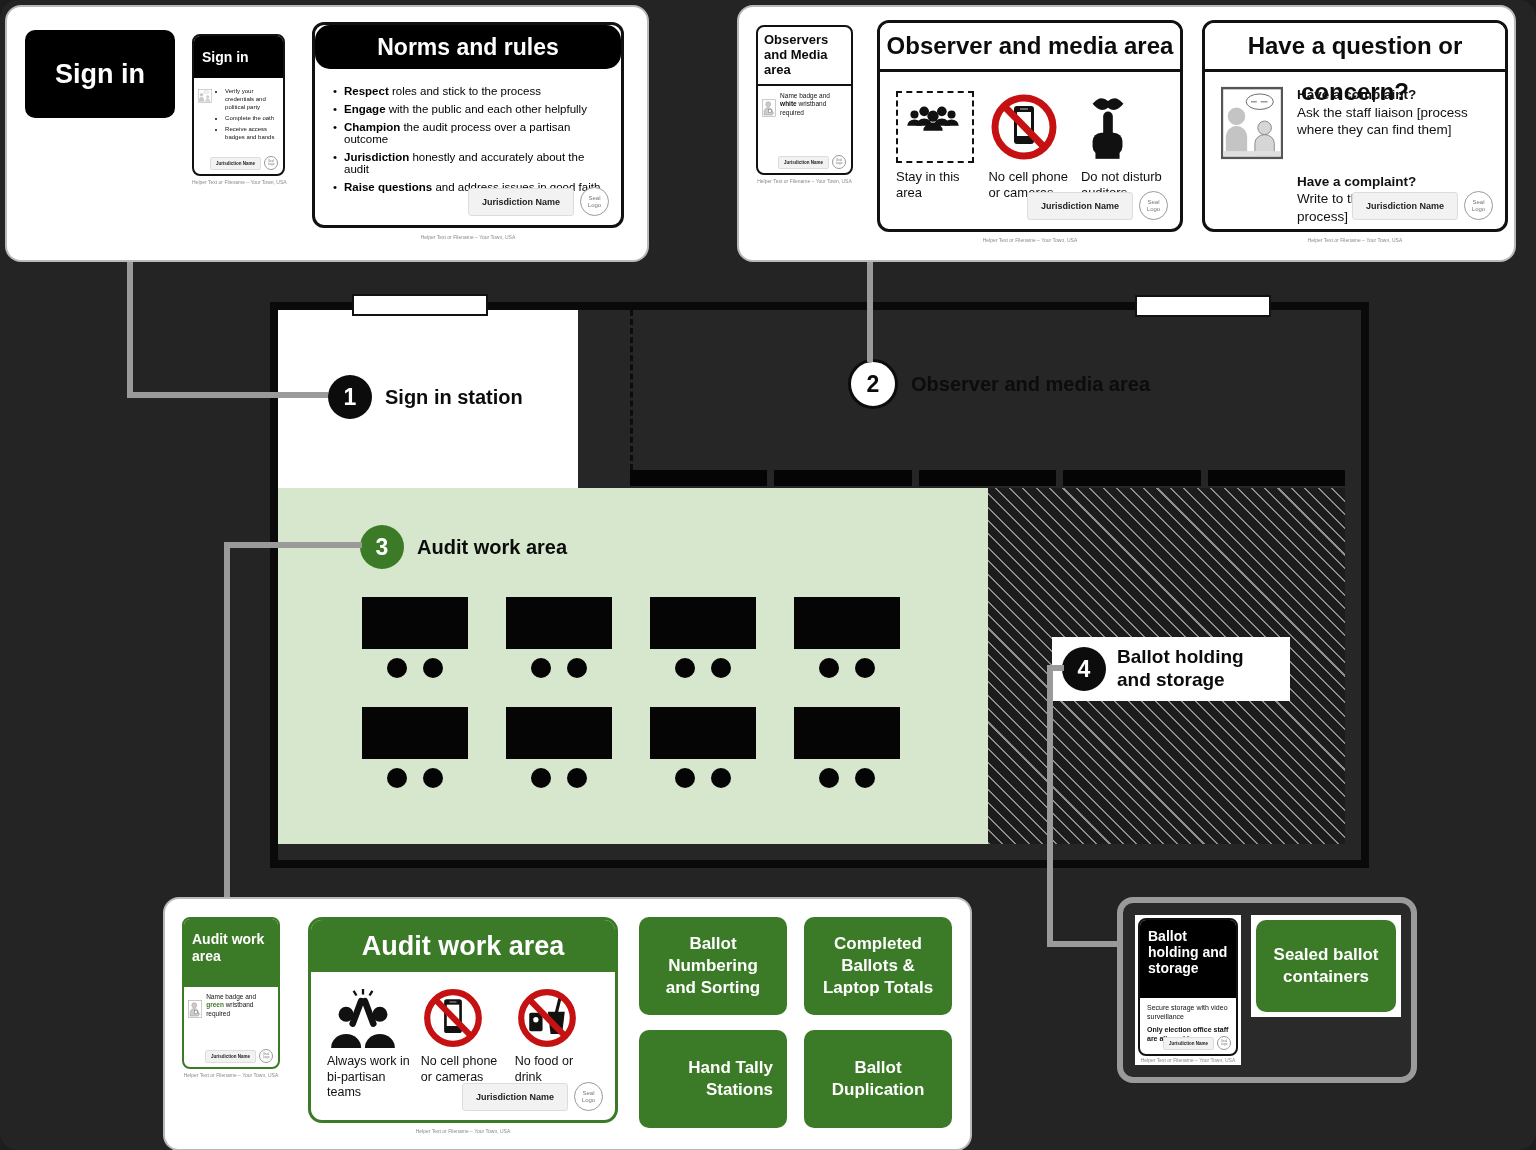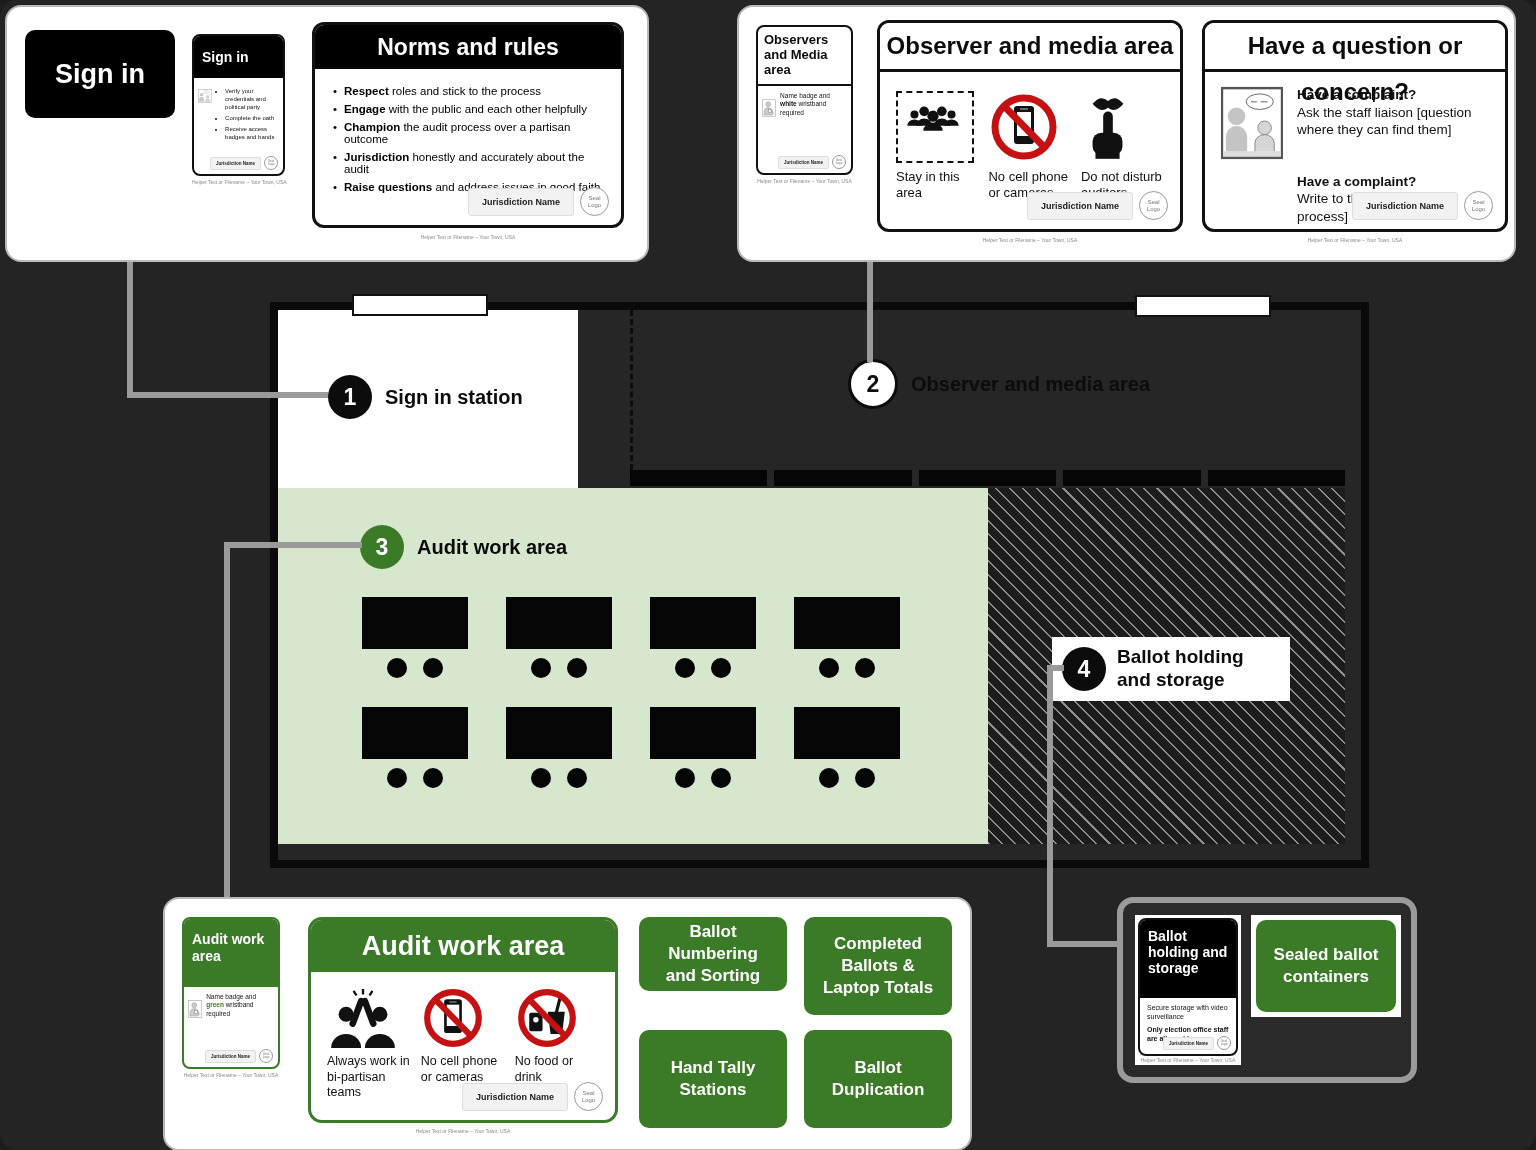--- a/index.html
+++ b/index.html
@@ -206,21 +206,21 @@
         </ul>
       </div>
       <div class="jur mini">
         <div class="box">Jurisdiction Name</div>
         <div class="seal">Seal Logo</div>
       </div>
     </div>
     <div class="cap" style="left:185px;top:172px;width:93px;">Helper Text or Filename – Your Town, USA</div>
 
     <div class="sign" style="left:305px;top:15px;width:312px;height:206px;">
-      <div class="sign-head-black" style="height:44px;line-height:44px;font-size:23px;">Norms and rules</div>
+      <div class="sign-head-black" style="height:44px;line-height:44px;font-size:23px;border-radius:15px;">Norms and rules</div>
       <div style="padding:10px 14px 0 18px;">
         <div class="norms-li" style="font-size:11.5px;margin:6px 0;position:relative;padding-left:11px;">
           <span style="position:absolute;left:0;">•</span><b>Respect</b><span> roles and stick to the process</span></div>
         <div class="norms-li" style="font-size:11.5px;margin:6px 0;position:relative;padding-left:11px;">
           <span style="position:absolute;left:0;">•</span><b>Engage</b><span> with the public and each other helpfully</span></div>
         <div class="norms-li" style="font-size:11.5px;margin:6px 0;position:relative;padding-left:11px;">
           <span style="position:absolute;left:0;">•</span><b>Champion</b><span> the audit process over a partisan outcome</span></div>
         <div class="norms-li" style="font-size:11.5px;margin:6px 0;position:relative;padding-left:11px;">
           <span style="position:absolute;left:0;">•</span><b>Jurisdiction</b><span> honestly and accurately about the audit</span></div>
         <div class="norms-li" style="font-size:11.5px;margin:6px 0;position:relative;padding-left:11px;">
@@ -323,21 +323,21 @@
           <line x1="31" y1="15" x2="37" y2="15" stroke="#999" stroke-width="1.5"></line>
           <line x1="41" y1="15" x2="48" y2="15" stroke="#999" stroke-width="1.5"></line>
           <circle cx="16" cy="30" r="9" fill="#c4c4c4"></circle>
           <path d="M5 70 V52 a11 12 0 0 1 22 0 v18 z" fill="#c4c4c4"></path>
           <circle cx="45" cy="42" r="7" fill="#d6d6d6" stroke="#888"></circle>
           <path d="M35 70 V58 a10 9 0 0 1 20 0 v12 z" fill="#d6d6d6" stroke="#888"></path>
           <rect x="3" y="66" width="58" height="5" fill="#dedede"></rect>
         </svg>
         <div style="font-size:13.5px;color:#111;line-height:1.3;">
           <div style="font-weight:bold;">Have a complaint?</div>
-          <div>Ask the staff liaison [question where they can find them]</div>
+          <div>Ask the staff liaison [process where they can find them]</div>
           <div style="font-weight:bold;margin-top:34px;">Have a complaint?</div>
           <div>Write to the state [explain process]</div>
         </div>
       </div>
       <div class="jur">
         <div class="box">Jurisdiction Name</div>
         <div class="seal">Seal Logo</div>
       </div>
     </div>
     <div class="cap" style="left:463px;top:230px;width:306px;">Helper Text or Filename – Your Town, USA</div>
@@ -415,28 +415,28 @@
           <div class="t" style="font-size:12.5px;">No food or drink</div>
         </div>
       </div>
       <div class="jur">
         <div class="box">Jurisdiction Name</div>
         <div class="seal">Seal Logo</div>
       </div>
     </div>
     <div class="cap" style="left:143px;top:229px;width:310px;">Helper Text or Filename – Your Town, USA</div>
 
-    <div class="gsign" style="left:474px;top:18px;width:148px;height:74px;">
+    <div class="gsign" style="left:474px;top:18px;width:148px;height:98px;">
       <span style="padding:0 14px;">Ballot Numbering and Sorting</span>
       </div>
     <div class="gsign" style="left:639px;top:18px;width:148px;height:98px;">
       <span style="padding:0 14px;">Completed Ballots &amp; Laptop Totals</span>
       </div>
     <div class="gsign" style="left:474px;top:131px;width:148px;height:98px;">
-      <span style="padding:0 14px;">Hand Tally Stations</span>
+      <span style="padding:0 14px;text-align:right;">Hand Tally Stations</span>
       </div>
     <div class="gsign" style="left:639px;top:131px;width:148px;height:98px;">
       <span style="padding:0 14px;">Ballot Duplication</span>
       </div>
   </div>
 
   <div class="panel-dark" style="left:1117px;top:897px;width:288px;height:174px;">
 
     <div class="wback" style="left:12px;top:12px;width:106px;height:150px;">
       <div class="scard" style="left:3px;top:3px;width:100px;height:138px;">

